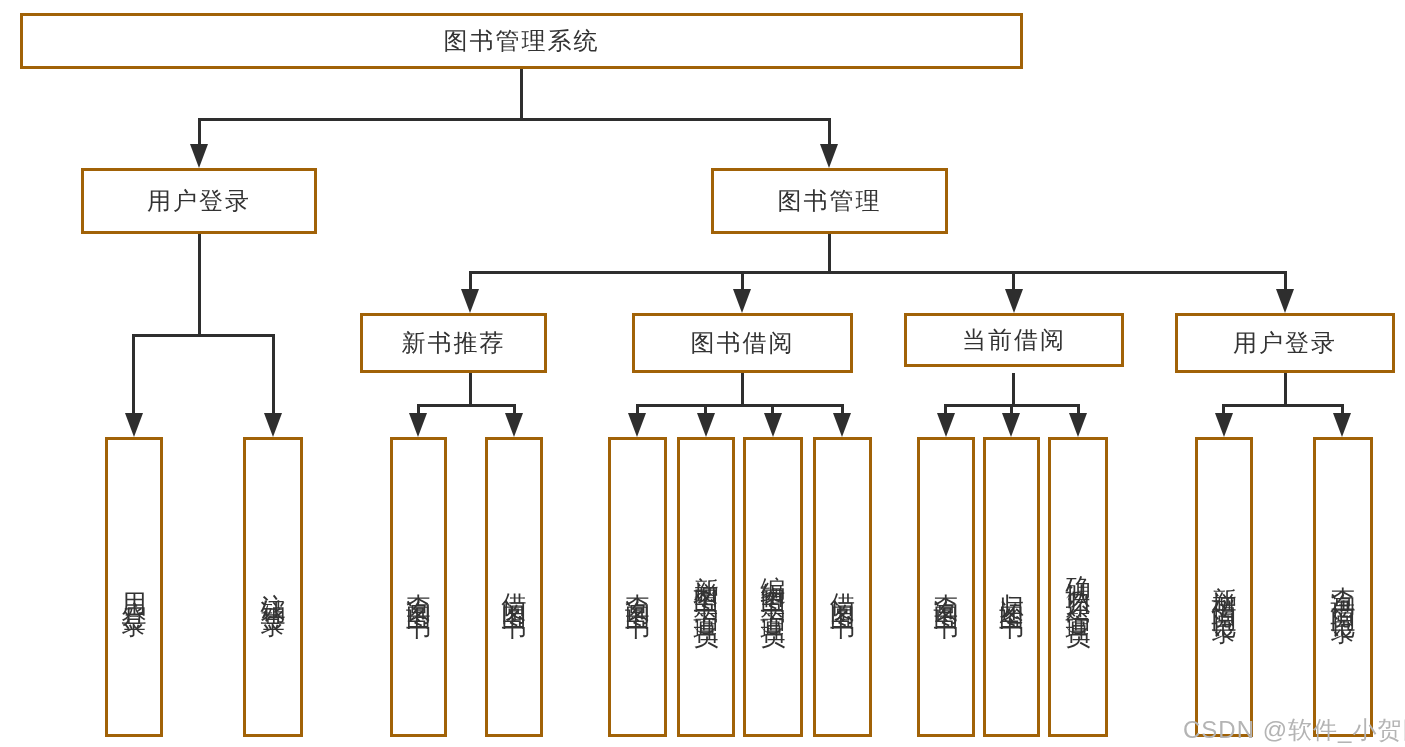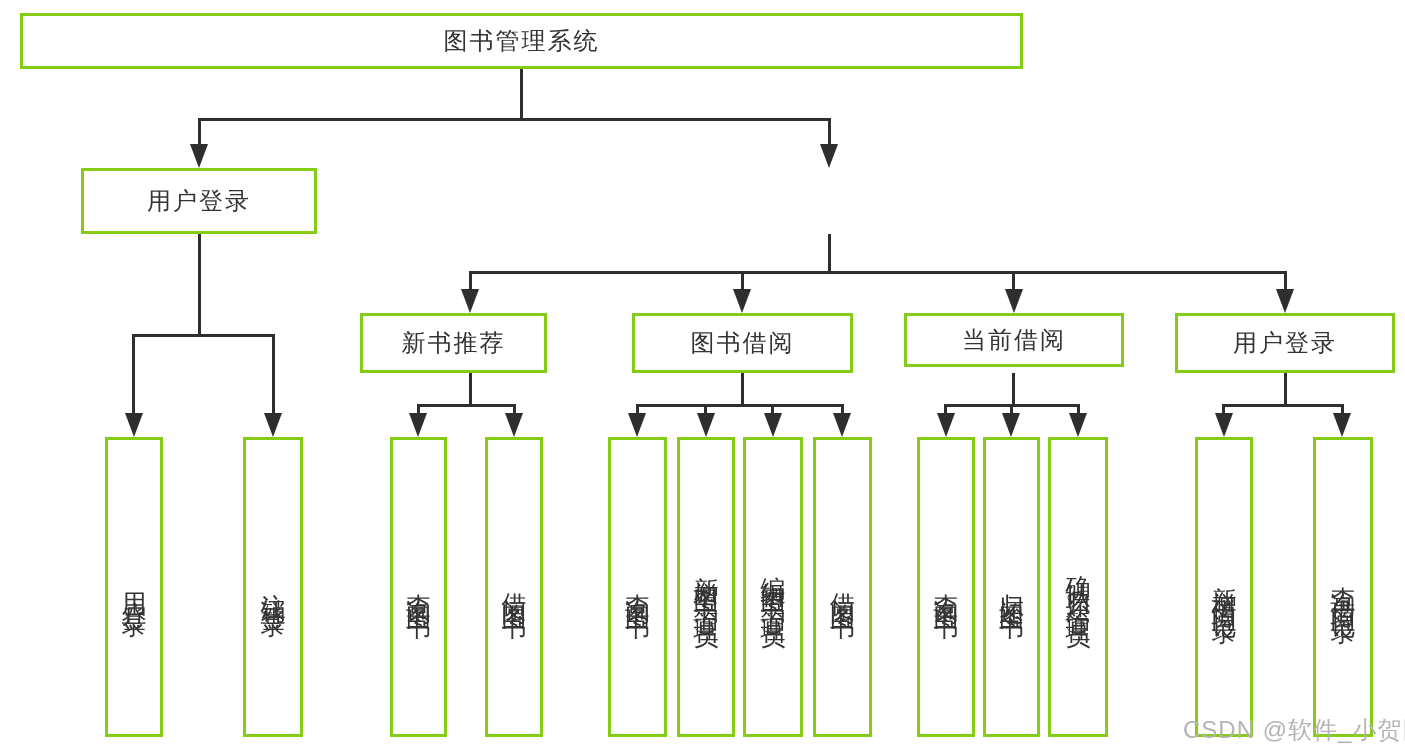--- a/index.html
+++ b/index.html
@@ -8,21 +8,21 @@
     width: 1405px;
     height: 747px;
     background: #ffffff;
     font-family: "Liberation Sans", "DejaVu Sans", sans-serif;
     color: #333333;
     overflow: hidden;
   }
   .box {
     position: absolute;
     box-sizing: border-box;
-    border: 3px solid #84cc16;
+    border: 3px solid #a16207;
     background: #ffffff;
     display: flex;
     align-items: center;
     justify-content: center;
     text-align: center;
   }
   .hbox { font-size: 24px; letter-spacing: 2px; }
   .leaf {
     writing-mode: vertical-rl;
     text-orientation: mixed;
@@ -51,20 +51,21 @@
   }
 </style>
 </head>
 <body>
 
 <div class="canvas">
 
   <div class="box hbox" style="left:20px; top:13px; width:1003px; height:56px;">图书管理系统</div>
 
   <div class="box hbox" style="left:81px; top:168px; width:236px; height:66px;">用户登录</div>
+  <div class="box hbox" style="left:711px; top:168px; width:237px; height:66px;">图书管理</div>
 
   <div class="box hbox" style="left:360px; top:313px; width:187px; height:60px;">新书推荐</div>
   <div class="box hbox" style="left:632px; top:313px; width:221px; height:60px;">图书借阅</div>
   <div class="box hbox" style="left:904px; top:313px; width:220px; height:54px;">当前借阅</div>
   <div class="box hbox" style="left:1175px; top:313px; width:220px; height:60px;">用户登录</div>
 
   <div class="box leaf" style="left:105px; top:437px; width:58px; height:300px;">用户登录</div>
   <div class="box leaf" style="left:243px; top:437px; width:60px; height:300px;">注销登录</div>
 
   <div class="box leaf" style="left:390px; top:437px; width:57px; height:300px;">查询图书</div>

